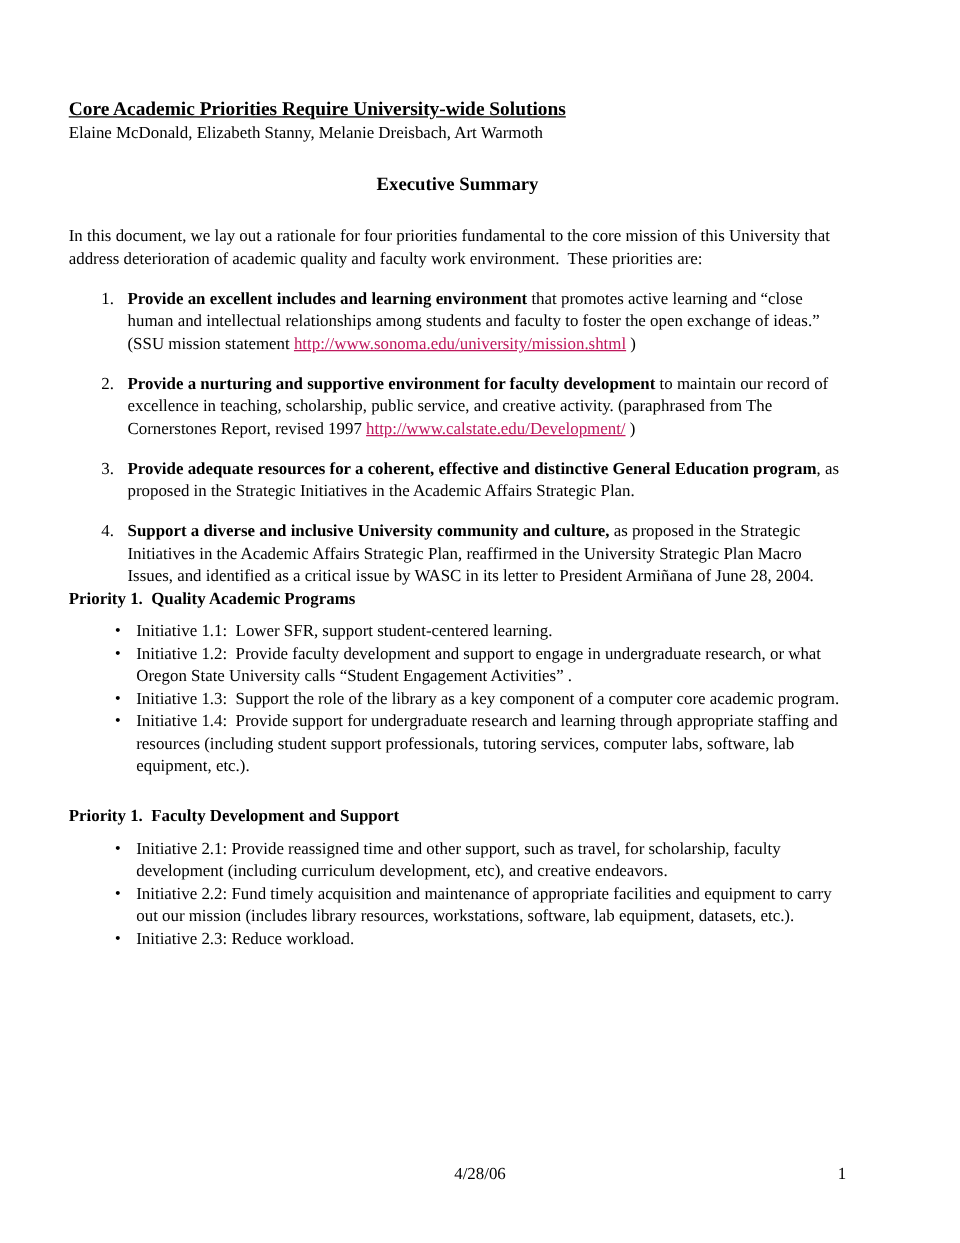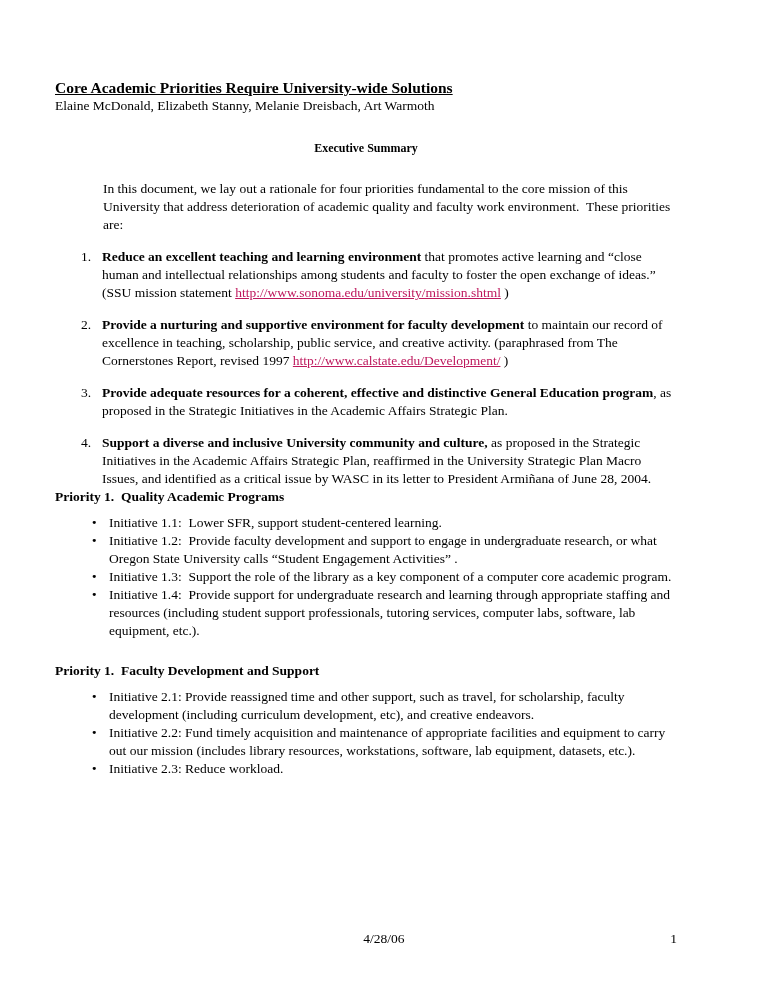--- a/index.html
+++ b/index.html
@@ -28,28 +28,27 @@
     white-space: pre-wrap;
   }
   .authors {
     line-height: 18px;
     white-space: pre-wrap;
   }
   .exec-heading {
     margin-top: 24px;
     text-align: center;
     font-weight: bold;
-    font-size: 12px;
+    font-size: 15px;
     line-height: 19px;
     white-space: pre-wrap;
   }
   .intro {
     margin-top: 22px;
     white-space: pre-wrap;
-    margin-left: 48px;
   }
   .num-item {
     display: flex;
     margin-top: 14px;
   }
   .num {
     flex: none;
     margin-left: 26px;
     width: 21px;
   }
@@ -115,21 +114,21 @@
   <div class="authors">Elaine McDonald, Elizabeth Stanny, Melanie Dreisbach, Art Warmoth</div>
 
   <div class="exec-heading">Executive Summary</div>
 
   <div class="intro">In this document, we lay out a rationale for four priorities fundamental to the core mission of this University that address deterioration of academic quality and faculty work environment.  These priorities are:</div>
 
   <div>
 
     <div class="num-item">
       <span class="num">1.</span>
-      <span class="num-body"><span class="bold-run">Reduce an excellent teaching and learning environment</span><span> that promotes active learning and “close human and intellectual relationships among students and faculty to foster the open exchange of ideas.” (SSU mission statement </span><a class="doclink">http://www.sonoma.edu/university/mission.shtml</a><span> )</span></span>
+      <span class="num-body"><span class="bold-run">Provide an excellent includes and learning environment</span><span> that promotes active learning and “close human and intellectual relationships among students and faculty to foster the open exchange of ideas.” (SSU mission statement </span><a class="doclink">http://www.sonoma.edu/university/mission.shtml</a><span> )</span></span>
     </div>
 
     <div class="num-item">
       <span class="num">2.</span>
       <span class="num-body"><span class="bold-run">Provide a nurturing and supportive environment for faculty development</span><span> to maintain our record of excellence in teaching, scholarship, public service, and creative activity. (paraphrased from The Cornerstones Report, revised 1997 </span><a class="doclink">http://www.calstate.edu/Development/</a><span> )</span></span>
     </div>
 
     <div class="num-item">
       <span class="num">3.</span>
       <span class="num-body"><span class="bold-run">Provide adequate resources for a coherent, effective and distinctive General Education program</span><span>, as proposed in the Strategic Initiatives in the Academic Affairs Strategic Plan.</span></span>

